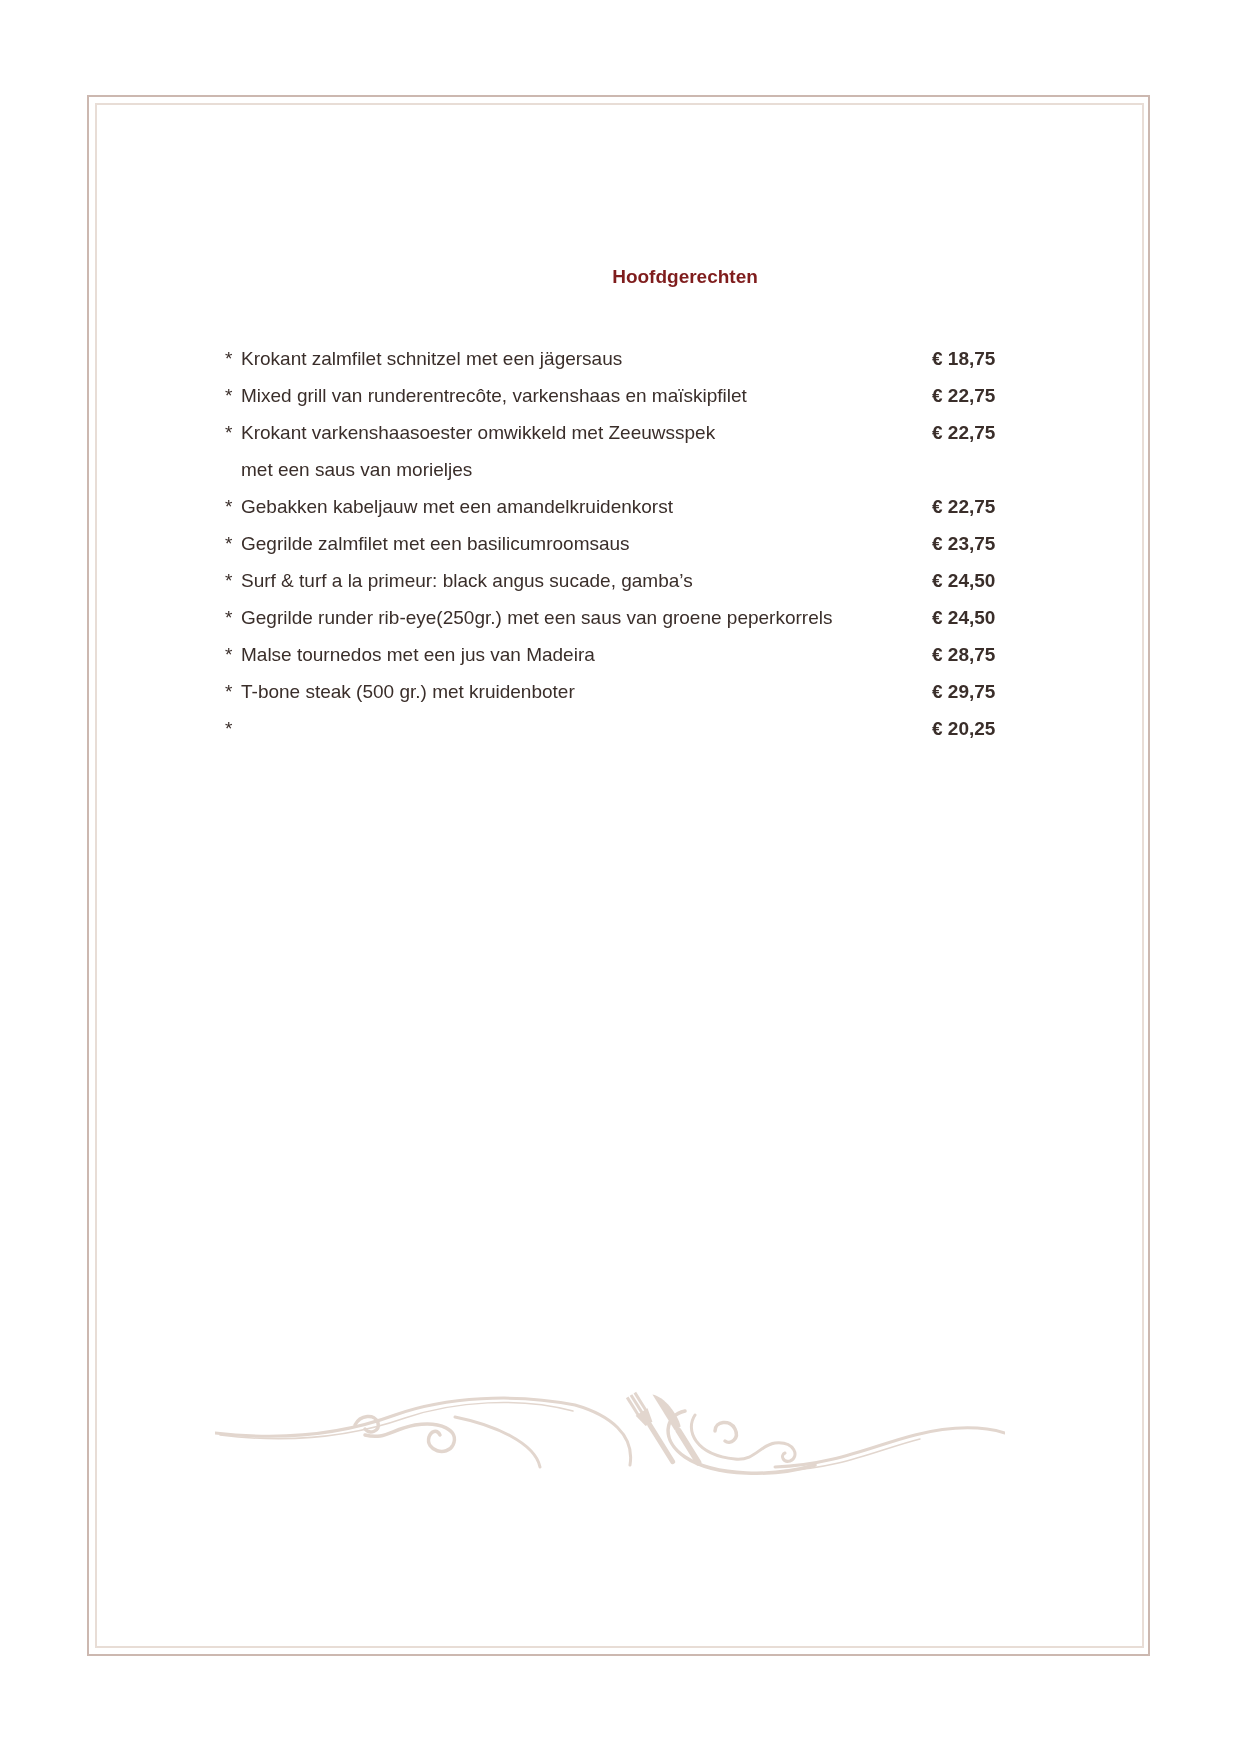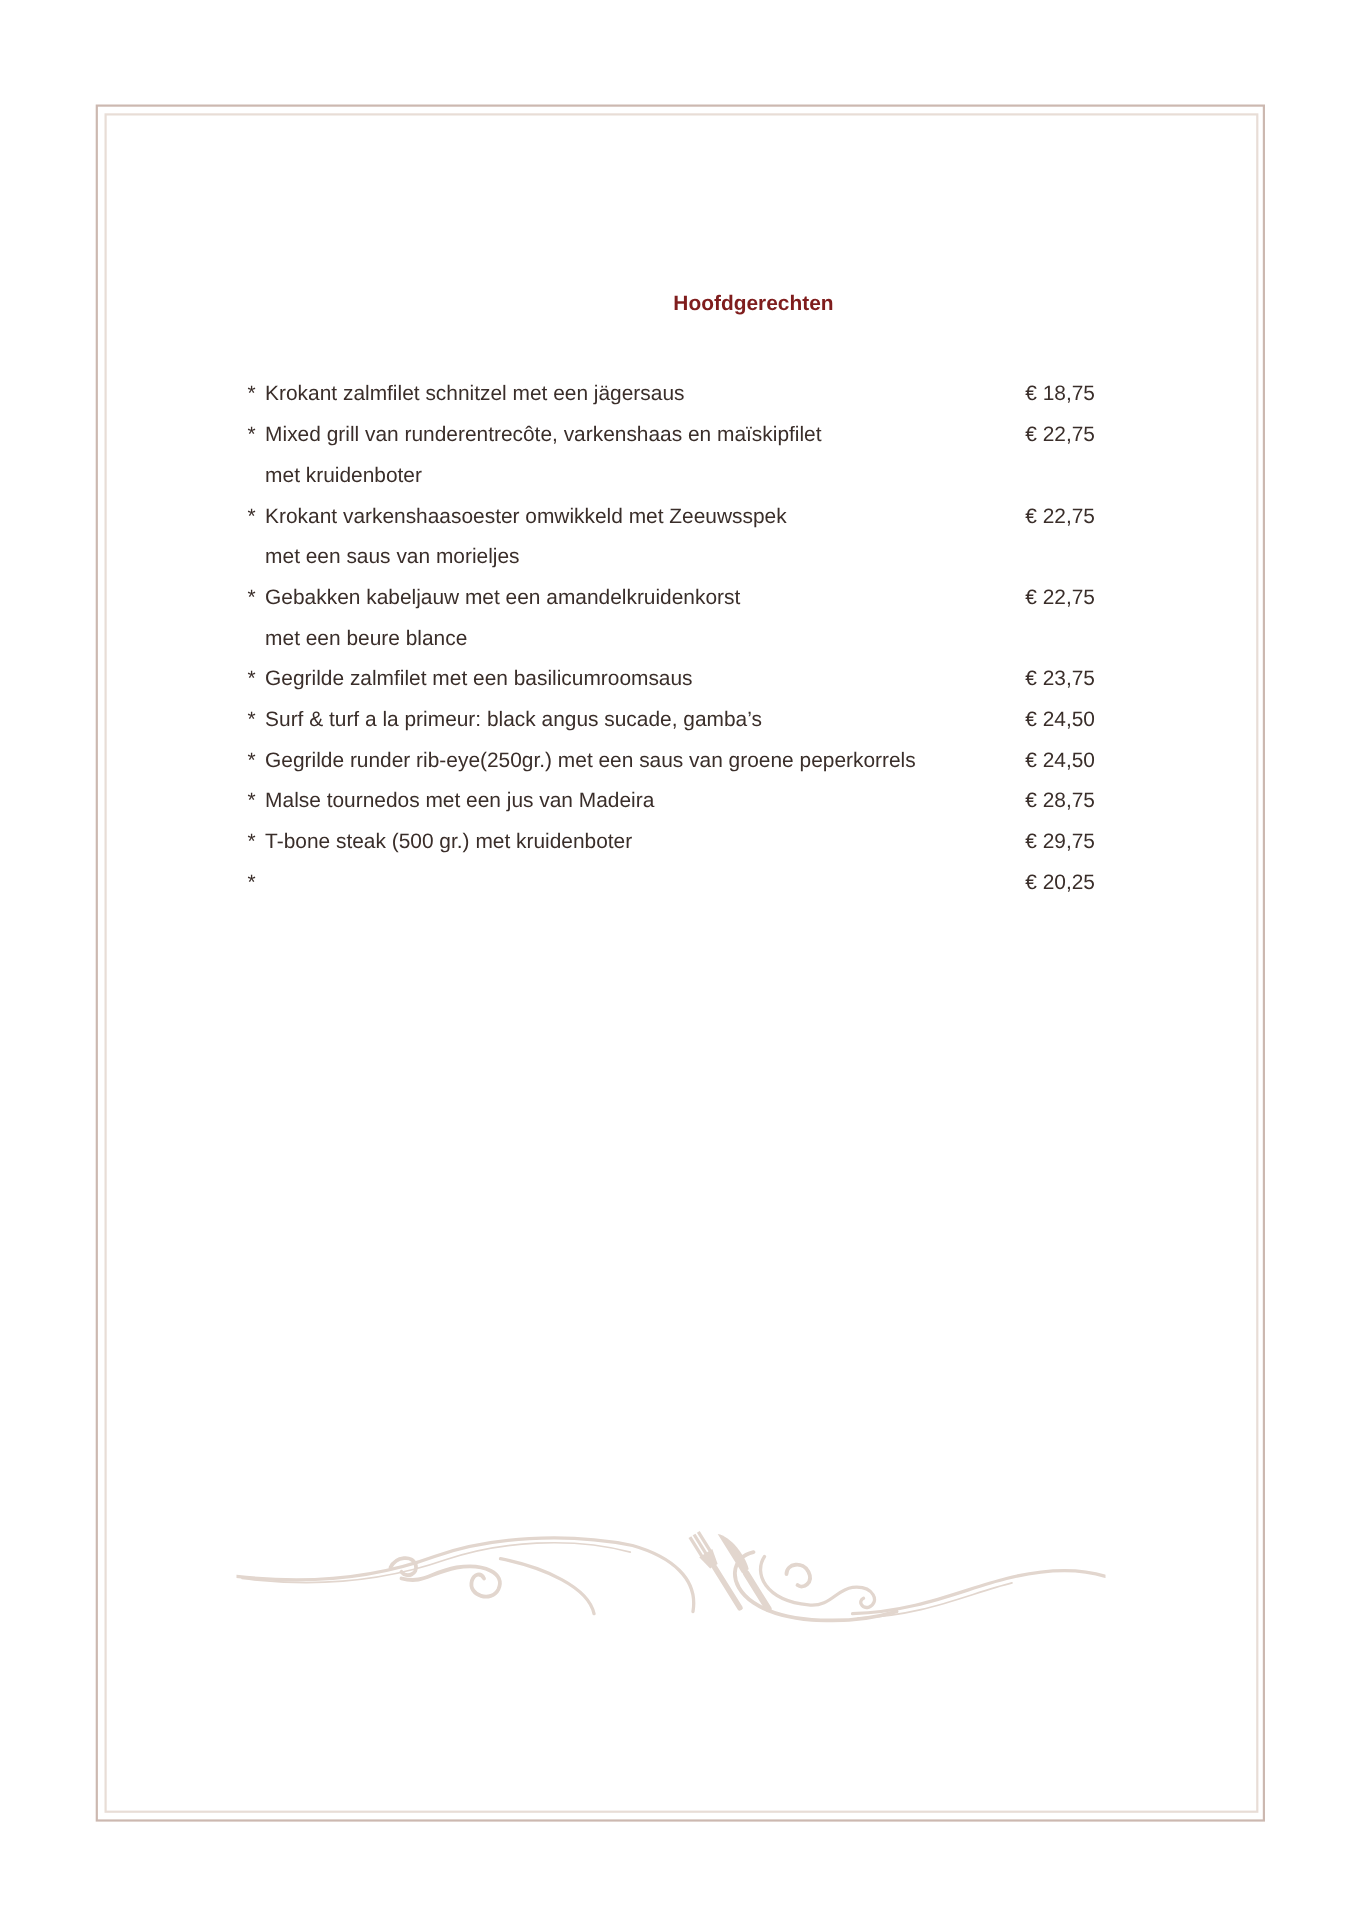--- a/index.html
+++ b/index.html
@@ -19,21 +19,21 @@
       padding-left: 106px; box-sizing: border-box;
     }
     .menu {
       position: absolute; left: 225px; top: 340px; width: 780px;
       font-family: "Liberation Sans", "DejaVu Sans", sans-serif;
       font-size: 19px; color: #3a2e2a;
     }
     .line { height: 37px; line-height: 37px; position: relative; white-space: nowrap; }
     .line .star { position: absolute; left: 0; top: 0; }
     .line .txt { position: absolute; left: 16px; top: 0; }
-    .line .price { position: absolute; left: 707px; top: 0; }
+    .line .price { position: absolute; left: 707px; top: 0; font-weight: bold; }
     .ornament { position: absolute; left: 215px; top: 1385px; width: 790px; height: 90px; }
   </style>
 </head>
 <body>
 
 <div class="frame-outer"></div>
 <div class="frame-inner"></div>
 
 <div class="title">Hoofdgerechten</div>
 
@@ -43,40 +43,34 @@
     <span class="star">*</span>
     <span class="txt">Krokant zalmfilet schnitzel met een jägersaus</span>
     <span class="price">€ 18,75</span>
   </div>
 
   <div class="line">
     <span class="star">*</span>
     <span class="txt">Mixed grill van runderentrecôte, varkenshaas en maïskipfilet</span>
     <span class="price">€ 22,75</span>
   </div>
-  <div class="line">
-    <span class="txt">met kruidenboter</span>
-  </div>
 
   <div class="line">
     <span class="star">*</span>
     <span class="txt">Krokant varkenshaasoester omwikkeld met Zeeuwsspek</span>
     <span class="price">€ 22,75</span>
   </div>
   <div class="line">
     <span class="txt">met een saus van morieljes</span>
   </div>
 
   <div class="line">
     <span class="star">*</span>
     <span class="txt">Gebakken kabeljauw met een amandelkruidenkorst</span>
     <span class="price">€ 22,75</span>
-  </div>
-  <div class="line">
-    <span class="txt">met een beure blance</span>
   </div>
 
   <div class="line">
     <span class="star">*</span>
     <span class="txt">Gegrilde zalmfilet met een basilicumroomsaus</span>
     <span class="price">€ 23,75</span>
   </div>
 
   <div class="line">
     <span class="star">*</span>

